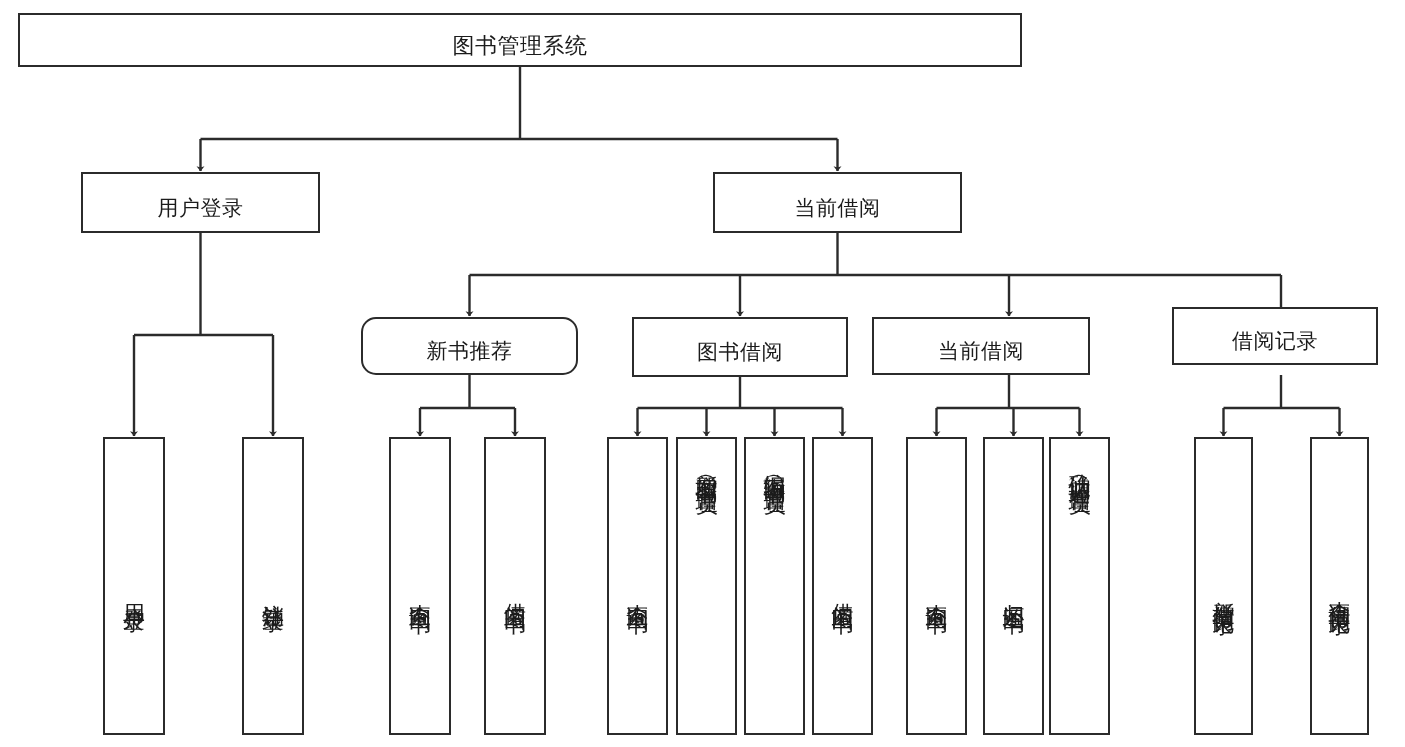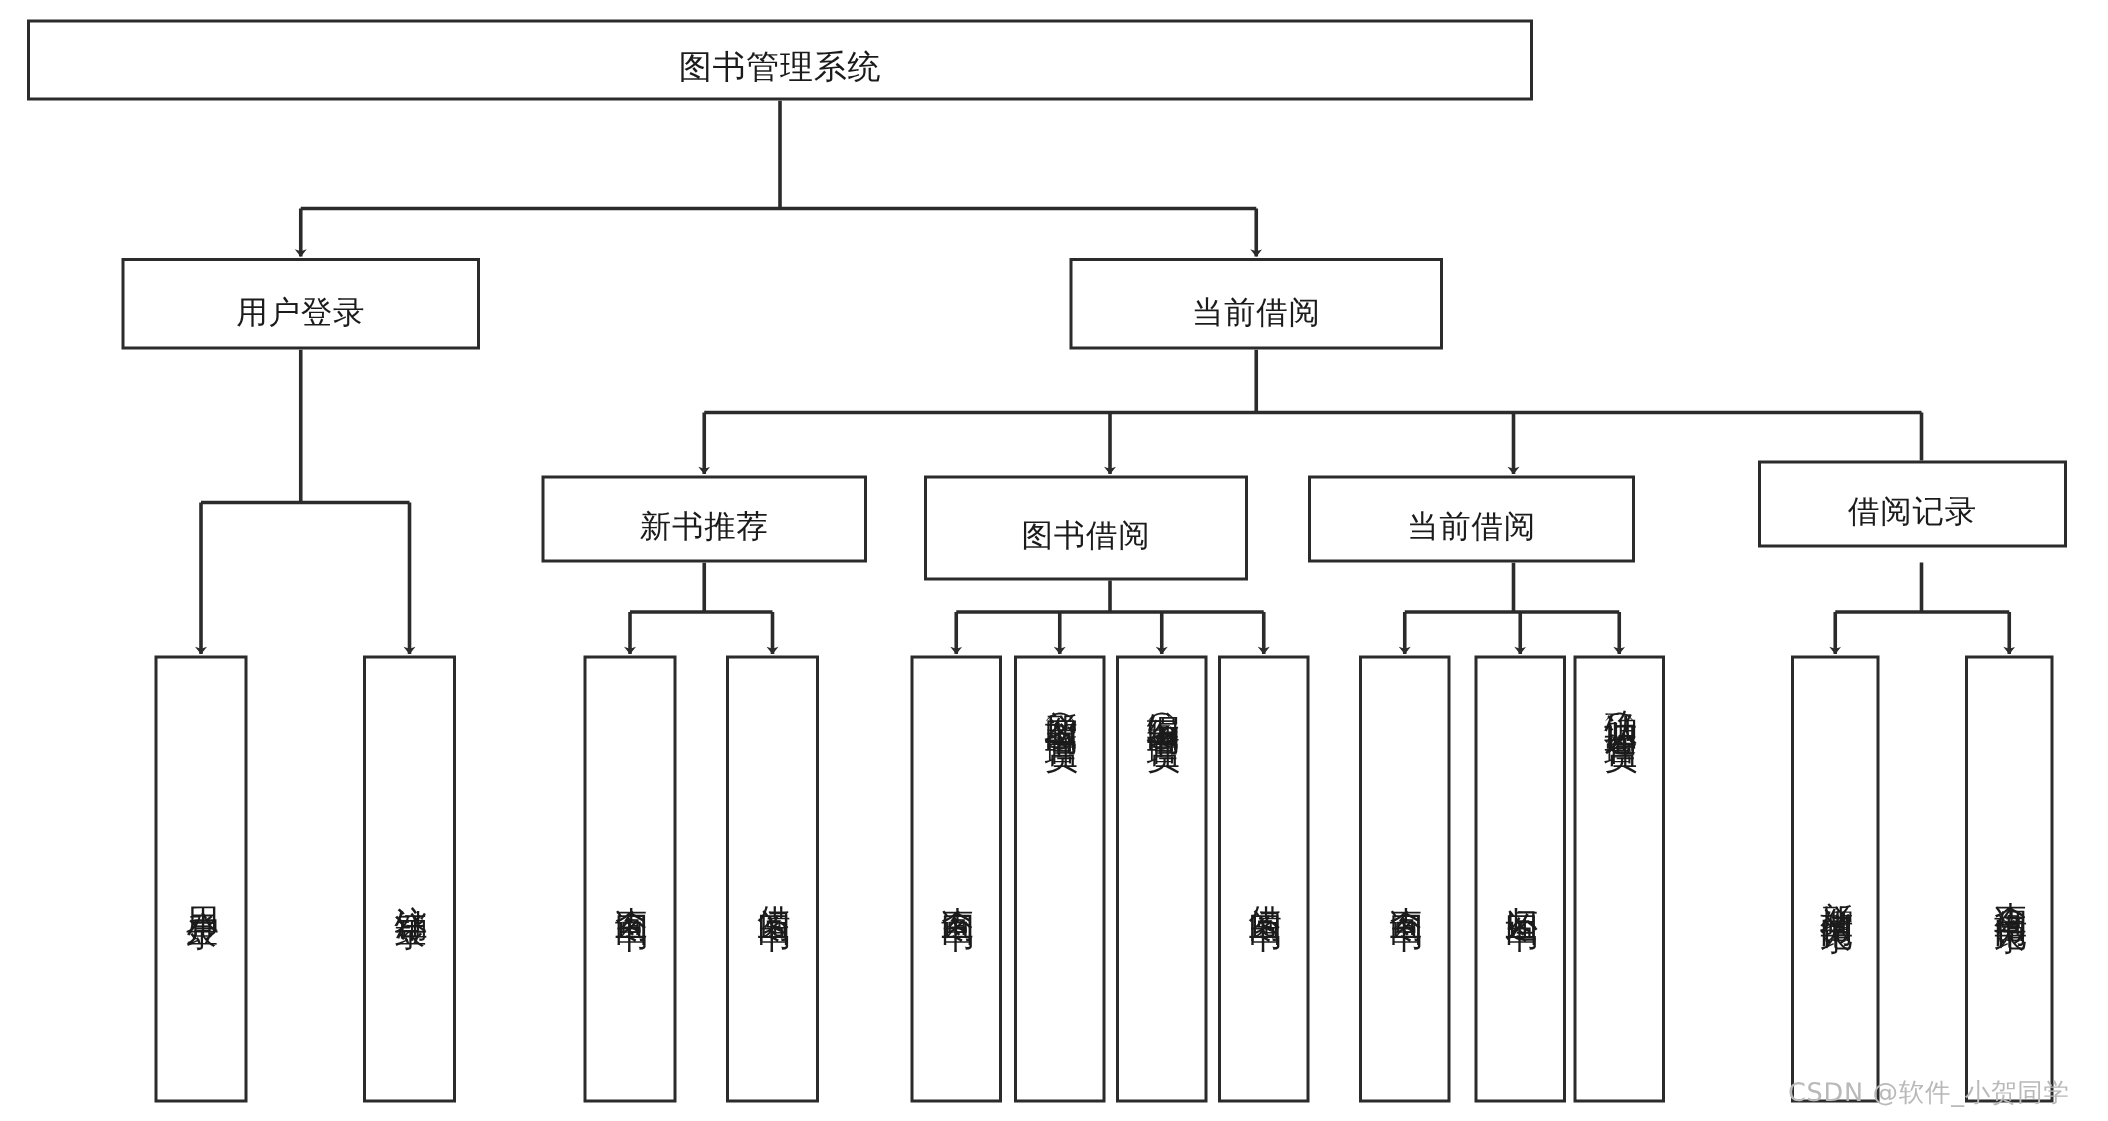--- a/index.html
+++ b/index.html
@@ -125,24 +125,24 @@
   <div id="nodes">
       <div class="node horiz root" style="left: 18px; top: 13px; width: 1004px; height: 54px;">
         <span class="label">图书管理系统</span>
       </div>
       <div class="node horiz" style="left: 81px; top: 172px; width: 239px; height: 61px;">
         <span class="label">用户登录</span>
       </div>
       <div class="node horiz" style="left: 713px; top: 172px; width: 249px; height: 61px;">
         <span class="label">当前借阅</span>
       </div>
-      <div class="node horiz" style="left: 361px; top: 317px; width: 217px; height: 58px;">
+      <div class="node horiz" style="left: 361px; top: 317px; width: 217px; height: 58px; border-radius: 15px;">
         <span class="label">新书推荐</span>
       </div>
-      <div class="node horiz" style="left: 616px; top: 317px; width: 216px; height: 70px; justify-content: center;">
+      <div class="node horiz" style="left: 632px; top: 317px; width: 216px; height: 60px; justify-content: center;">
         <span class="label">图书借阅</span>
       </div>
       <div class="node horiz" style="left: 872px; top: 317px; width: 218px; height: 58px;">
         <span class="label">当前借阅</span>
       </div>
       <div class="node horiz" style="left: 1172px; top: 307px; width: 206px; height: 58px;">
         <span class="label">借阅记录</span>
       </div>
       <div class="node vert centered" style="left: 103px; top: 437px; width: 62px; height: 298px;">
         <span class="label">用户登录</span>
@@ -178,14 +178,13 @@
         <span class="label">确认归还（管理员）</span>
       </div>
       <div class="node vert centered" style="left: 1194px; top: 437px; width: 59px; height: 298px;">
         <span class="label">新增借阅记录</span>
       </div>
       <div class="node vert centered" style="left: 1310px; top: 437px; width: 59px; height: 298px;">
         <span class="label">查询借阅记录</span>
       </div>
     </div>
 
-  <div class="watermark" style="left: 1192px; top: 717px;">CSDN @软件_小贺同学</div>
 </div>
 
 </body></html>

